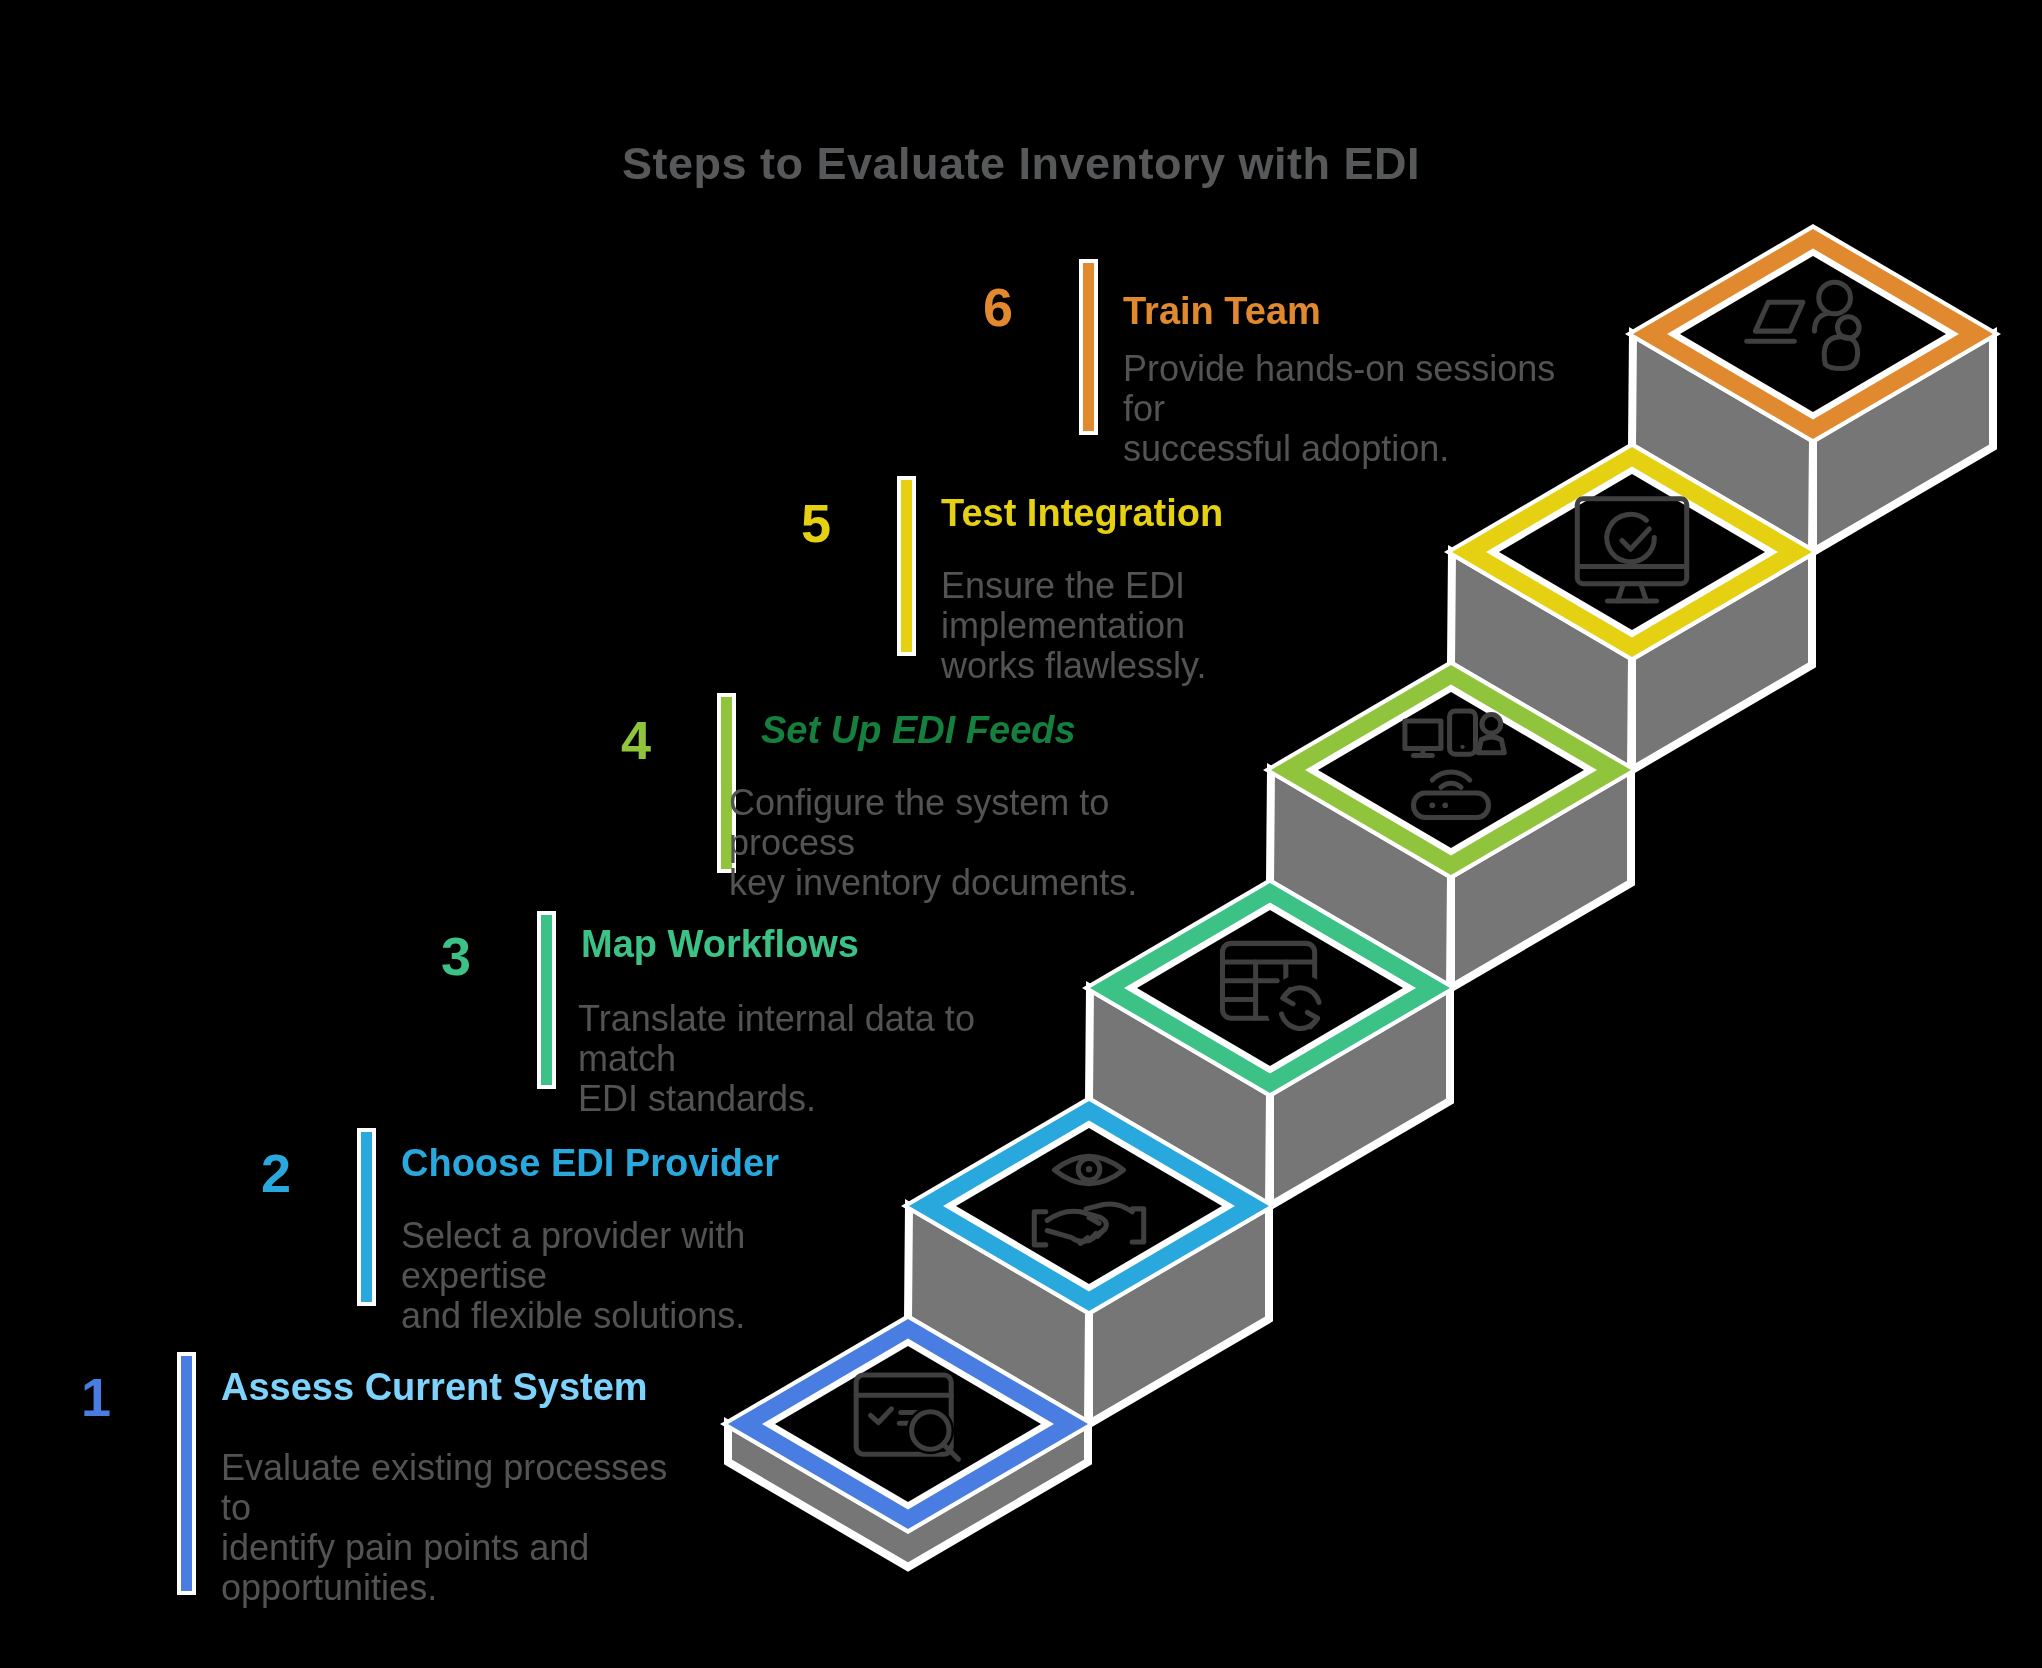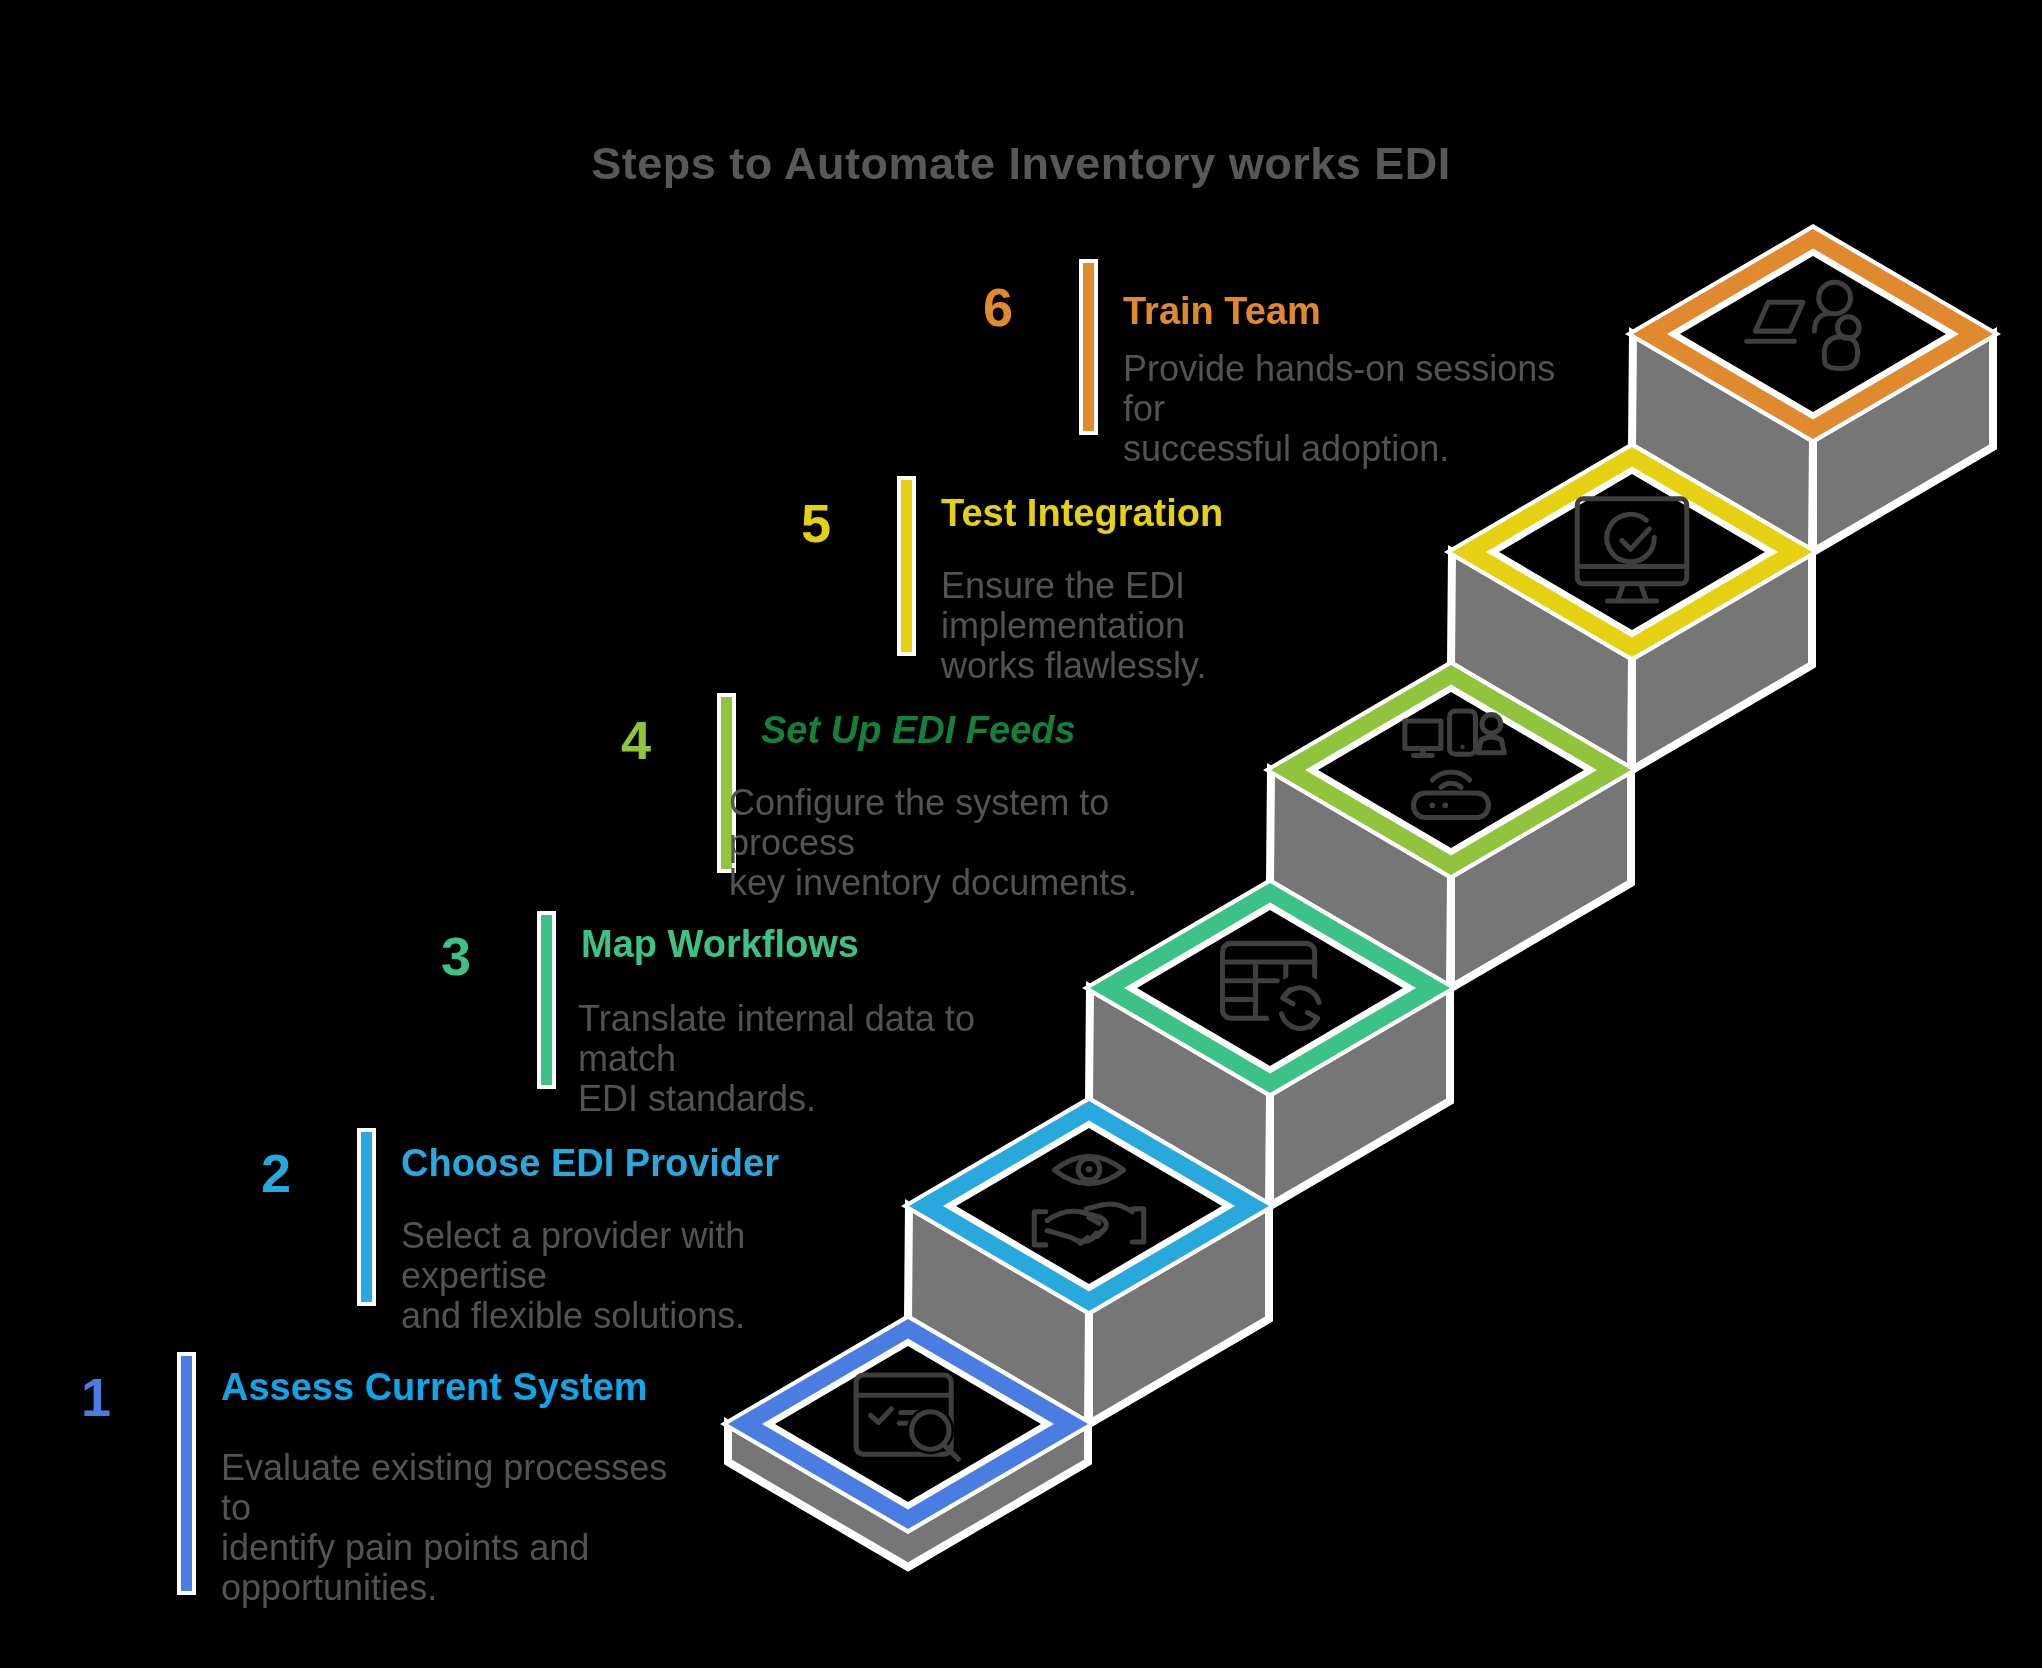--- a/index.html
+++ b/index.html
@@ -128,26 +128,26 @@
         <g transform="translate(1813,334) scale(0.72)" fill="none" stroke="#3f3f3f" stroke-width="7" stroke-linecap="round" stroke-linejoin="round">
           <path d="M -80,-4 L -62,-44 L -14,-44 L -32,-4 Z"></path>
           <line x1="-92" y1="10" x2="-26" y2="10"></line>
           <circle cx="30" cy="-50" r="22"></circle>
           <path d="M 2,-4 Q 2,-26 22,-29"></path>
           <circle cx="49" cy="-9" r="15"></circle>
           <path d="M 17,42 Q 10,6 36,4 Q 62,2 62,26 Q 62,48 40,48 Q 22,48 17,42 Z"></path>
         </g>
       </g>
     </svg>
-  <h1 class="page-title">Steps to Automate Inventory works EDI</h1>
+  <h1 class="page-title">Steps to Evaluate Inventory with EDI</h1>
   <div id="steps-layer">
       <div>
         <div class="step-number" style="left: -49px; top: 1370px; color: rgb(74, 125, 225);">1</div>
         <div class="step-bar" style="left: 177px; top: 1352px; height: 235px; background: rgb(74, 125, 225);"></div>
-        <div class="step-title" style="left: 221px; top: 1366px; color: #0ea5e9;">Assess Current System</div>
+        <div class="step-title" style="left: 221px; top: 1366px; color: #7dd3fc;">Assess Current System</div>
         <div class="step-desc" style="left: 221px; top: 1448px;">Evaluate existing processes to
 identify pain points and
 opportunities.</div>
       </div>
       <div>
         <div class="step-number" style="left: 131px; top: 1146px; color: rgb(41, 168, 221);">2</div>
         <div class="step-bar" style="left: 357px; top: 1128px; height: 170px; background: rgb(41, 168, 221);"></div>
         <div class="step-title" style="left: 401px; top: 1142px; color: rgb(41, 168, 221);">Choose EDI Provider</div>
         <div class="step-desc" style="left: 401px; top: 1216px;">Select a provider with expertise
 and flexible solutions.</div>

